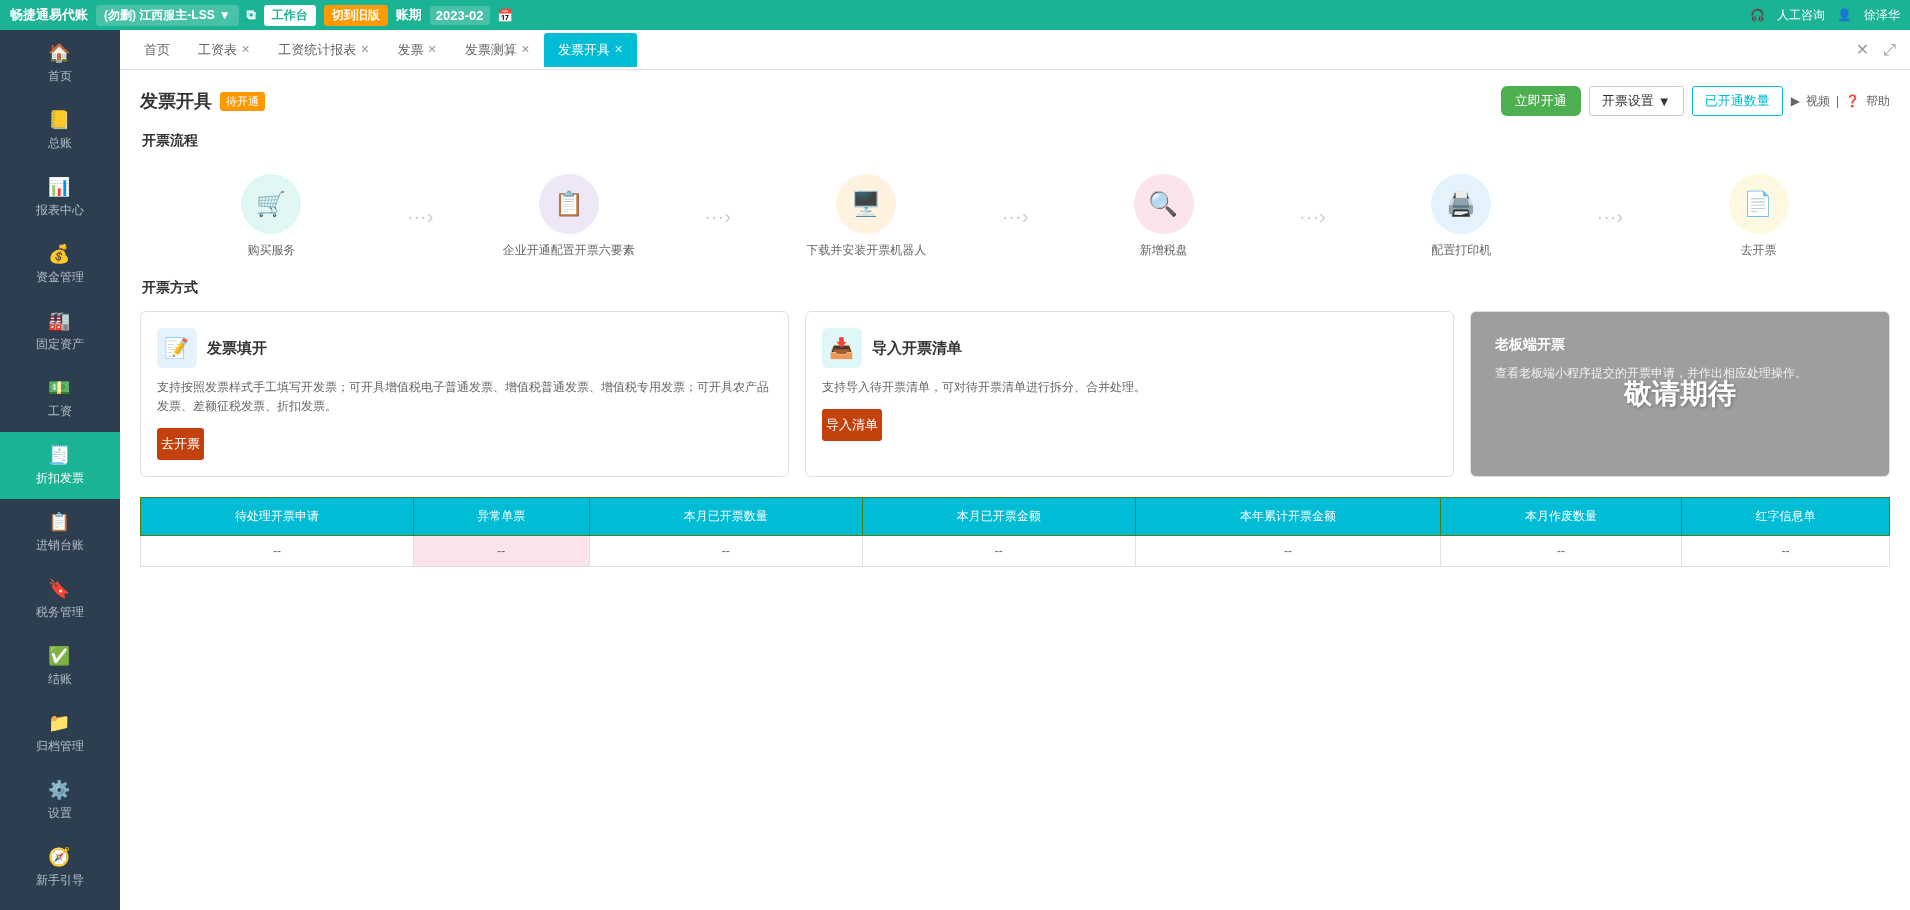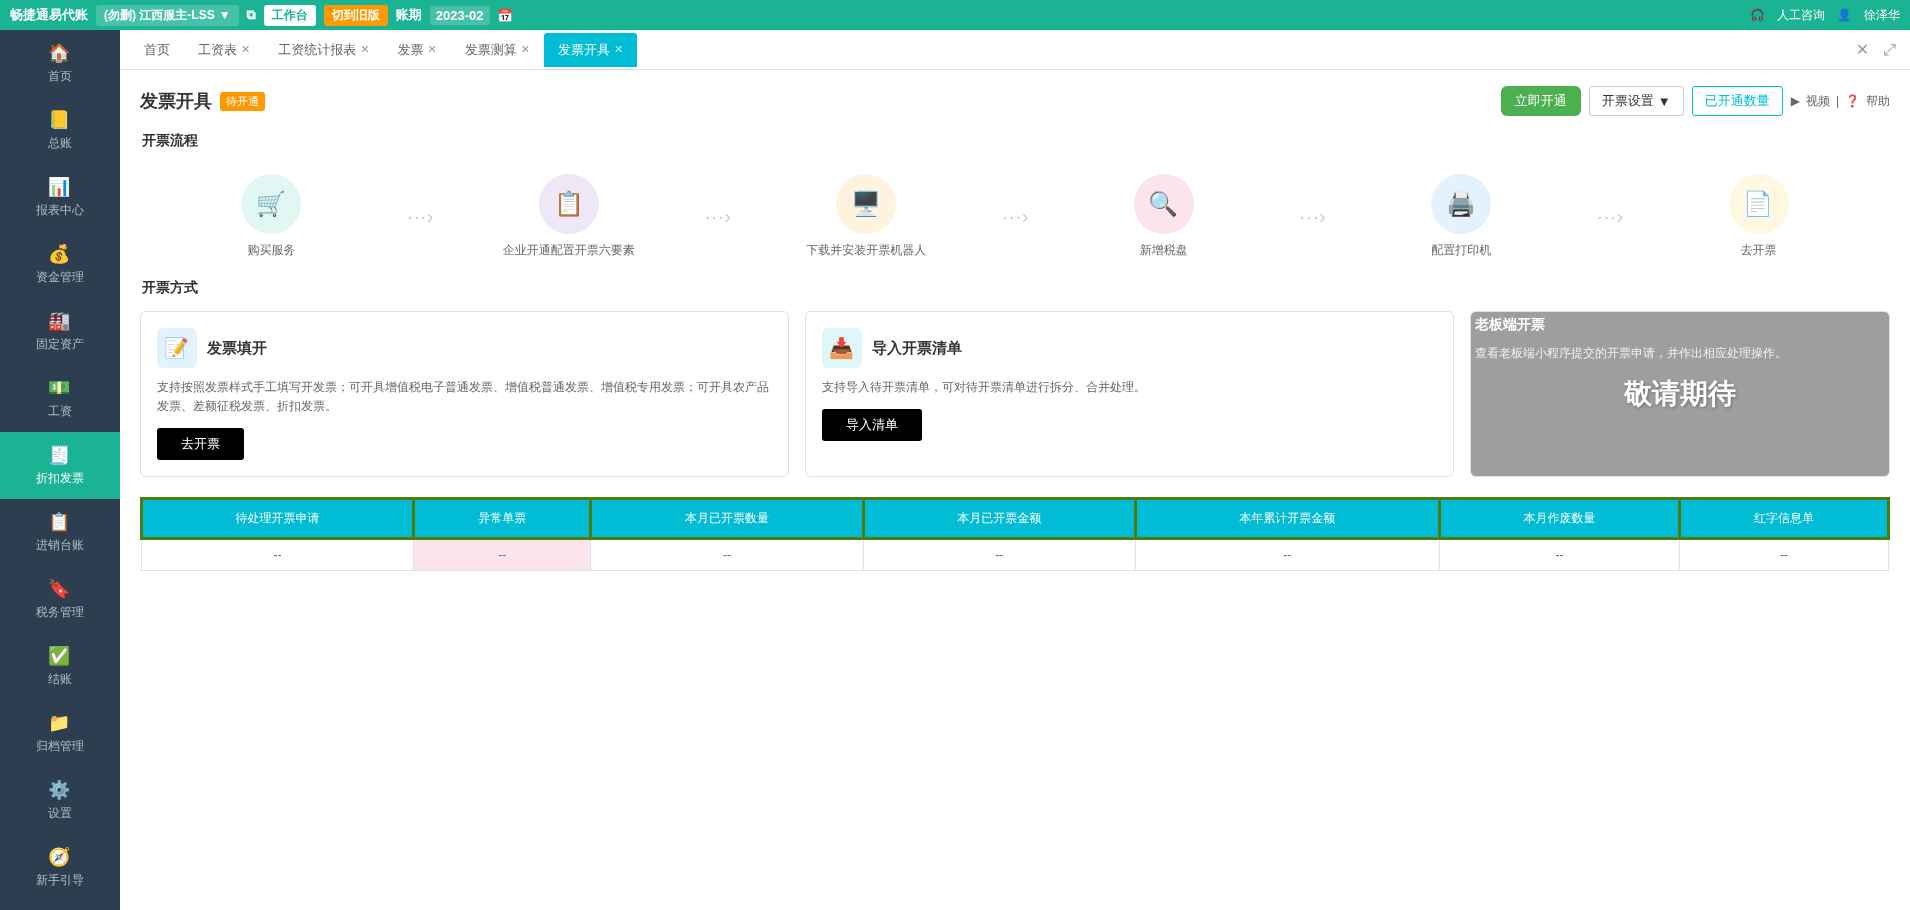--- a/index.html
+++ b/index.html
@@ -68,32 +68,32 @@
 
     
     .invoice-methods { display: flex; gap: 16px; margin-bottom: 20px; }
     .method-card { border: 1px solid #e0e0e0; border-radius: 6px; padding: 16px; flex: 1; background: white; }
     .method-card-header { display: flex; align-items: center; gap: 10px; margin-bottom: 10px; }
     .method-icon { width: 40px; height: 40px; border-radius: 6px; display: flex; align-items: center; justify-content: center; font-size: 20px; }
     .method-icon.blue-bg { background: #e3f2fd; color: #2196f3; }
     .method-icon.cyan-bg { background: #e0f7fa; color: #00bcd4; }
     .method-title { font-size: 15px; font-weight: bold; color: #333; }
     .method-desc { font-size: 12px; color: #666; line-height: 1.6; margin-bottom: 12px; }
-    .btn-green { background: #000000; color: white; border: none; padding: 7px 24px; border-radius: 3px; cursor: pointer; font-size: 13px; }
-
-    
-    .old-platform-card { border: 1px solid #e0e0e0; border-radius: 6px; background: #9e9e9e; color: white; flex: 0 0 420px; padding: 4px; position: relative; overflow: hidden; }
+    .btn-green { background: #c2410c; color: white; border: none; padding: 7px 4px; border-radius: 3px; cursor: pointer; font-size: 13px; }
+
+    
+    .old-platform-card { border: 1px solid #e0e0e0; border-radius: 6px; background: #9e9e9e; color: white; flex: 0 0 420px; padding: 24px; position: relative; overflow: hidden; }
     .old-platform-title { font-size: 14px; font-weight: bold; margin-bottom: 10px; }
     .old-platform-desc { font-size: 12px; line-height: 1.6; color: rgba(255,255,255,0.85); margin-bottom: 8px; }
     .coming-soon { position: absolute; top: 50%; left: 50%; transform: translate(-50%, -50%); font-size: 28px; font-weight: bold; color: white; text-shadow: 1px 1px 3px rgba(0,0,0,0.3); }
 
     
     .summary-section { margin-top: 8px; }
     .summary-table { width: 100%; border-collapse: collapse; }
-    .summary-table th { background: #00bcd4; color: white; padding: 10px 8px; font-size: 12px; font-weight: normal; text-align: center; border: 3px solid #4d7c0f; }
+    .summary-table th { background: #00bcd4; color: white; padding: 10px 8px; font-size: 12px; font-weight: normal; text-align: center; border: 1px solid #4d7c0f; }
     .summary-table td { background: white; padding: 8px; text-align: center; font-size: 12px; color: #666; border: 1px solid #e0e0e0; }
     .summary-table td.pink-bg { background: #fce4ec; }
 
     
     .bottom-bar { height: 32px; background: white; border-top: 1px solid #e0e0e0; display: flex; align-items: center; justify-content: space-between; padding: 0 16px; font-size: 12px; color: #666; flex-shrink: 0; }
     .bottom-right-link { color: #00bcd4; cursor: pointer; }
   </style>
 </head>
 <body>
 

